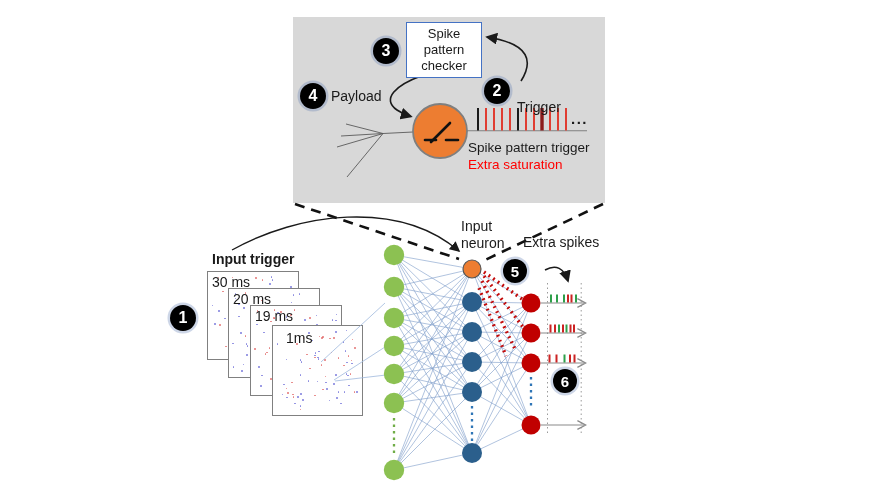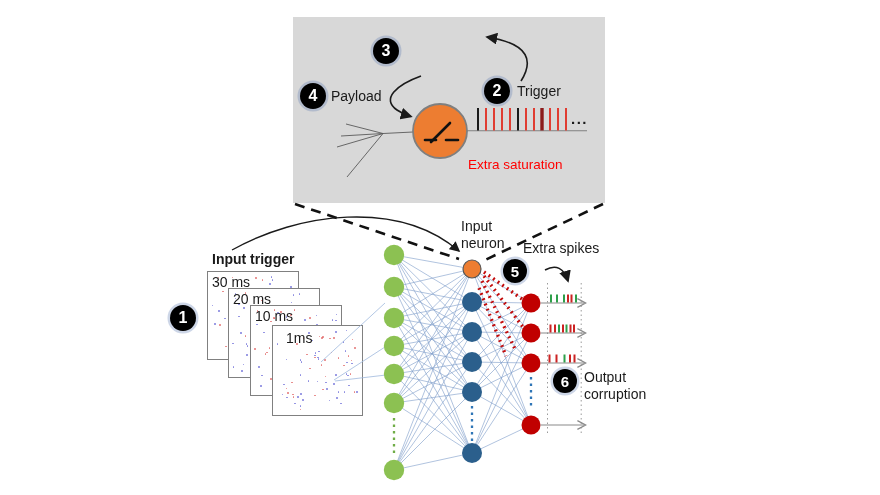--- a/index.html
+++ b/index.html
@@ -22,27 +22,27 @@
   .b26{width:26px;height:26px;font-size:16px;}
   .b24{width:24px;height:24px;font-size:15px;}
   #badge-3{left:373px;top:38px;}
   #badge-4{left:300px;top:83px;}
   #badge-2{left:484px;top:78px;}
   #badge-1{left:170px;top:305px;}
   #badge-5{left:503px;top:259px;}
   #badge-6{left:553px;top:369px;}
   .lbl{position:absolute;font-size:14px;white-space:nowrap;z-index:7;}
   #payload-label{left:331px;top:88px;}
-  #trigger-label{left:517px;top:83px;}
+  #trigger-label{left:517px;top:99px;}
   #spike-caption{left:468px;top:140px;font-size:13.5px;}
   #saturation-caption{left:468px;top:157px;font-size:13.5px;color:#FF0000;}
   #ellipsis-label{left:571px;top:110px;font-size:15px;font-weight:bold;letter-spacing:1.5px;}
   #input-trigger-label{left:212px;top:251px;font-weight:bold;}
   #trojan-label{left:461px;top:218px;line-height:16.5px;}
-  #extra-spikes-label{left:523px;top:240px;}
+  #extra-spikes-label{left:523px;top:234px;}
   #output-label{left:584px;top:369px;line-height:17px;}
   .two-line span{display:block;}
   .frame{
     position:absolute;background:#ffffff;border:1.5px solid #808080;z-index:2;
   }
   .frame-label{position:absolute;left:4px;top:2px;font-size:14px;white-space:nowrap;}
   .frame-label.inset-more{left:13px;top:4px;}
   .dot{position:absolute;width:1.6px;height:1.6px;border-radius:50%;opacity:.8;}
   #overlay{position:absolute;left:0;top:0;z-index:5;pointer-events:none;}
 </style>
@@ -270,21 +270,21 @@
         <span class="dot" style="left: 84.6986px; top: 7.56134px; background: rgb(106, 106, 216);"></span>
         <span class="dot" style="left: 14.9721px; top: 45.8051px; background: rgb(224, 96, 96);"></span>
         <span class="dot" style="left: 64.275px; top: 66.9346px; background: rgb(106, 106, 216);"></span>
         <span class="dot" style="left: 28.5527px; top: 73.5307px; background: rgb(106, 106, 216);"></span>
         <span class="dot" style="left: 77.8975px; top: 34.9428px; background: rgb(224, 96, 96);"></span>
         <span class="dot" style="left: 58.0902px; top: 11.3932px; background: rgb(224, 96, 96);"></span>
         <span class="dot" style="left: 21.8028px; top: 19.7057px; background: rgb(224, 96, 96);"></span>
         <span class="dot" style="left: 76.5688px; top: 41.2598px; background: rgb(224, 96, 96);"></span>
         <span class="dot" style="left: 77.2756px; top: 55.275px; background: rgb(224, 96, 96);"></span>
         <span class="dot" style="left: 43.3118px; top: 27.039px; background: rgb(224, 96, 96);"></span>
-        <span class="frame-label">10 ms</span>
+        <span class="frame-label">19 ms</span>
       </div>
       <div class="frame" style="left: 272px; top: 325px; width: 89px; height: 89px;">
         <span class="dot" style="left: 27.2853px; top: 67.4199px; background: rgb(106, 106, 216);"></span>
         <span class="dot" style="left: 77.5057px; top: 33.6783px; background: rgb(224, 96, 96);"></span>
         <span class="dot" style="left: 71.8216px; top: 24.0707px; background: rgb(106, 106, 216);"></span>
         <span class="dot" style="left: 41.4313px; top: 30.8674px; background: rgb(224, 96, 96);"></span>
         <span class="dot" style="left: 51.7938px; top: 49.7104px; background: rgb(224, 96, 96);"></span>
         <span class="dot" style="left: 41.4594px; top: 68.8952px; background: rgb(224, 96, 96);"></span>
         <span class="dot" style="left: 12.9027px; top: 32.8652px; background: rgb(106, 106, 216);"></span>
         <span class="dot" style="left: 26.7079px; top: 79.2399px; background: rgb(106, 106, 216);"></span>
@@ -505,35 +505,35 @@
       <line x1="540.5" y1="363" x2="584" y2="363" stroke="#8a8a8a" stroke-width="1.1" marker-end="url(#chev)"></line>
       <rect x="548.5" y="354.5" width="2" height="8" fill="#CC2222"></rect>
       <rect x="555.5" y="354.5" width="2" height="8" fill="#CC2222"></rect>
       <rect x="563.5" y="354.5" width="2" height="8" fill="#2E9F4A"></rect>
       <rect x="569" y="354.5" width="2" height="8" fill="#CC2222"></rect>
       <rect x="573.5" y="354.5" width="2" height="8" fill="#CC2222"></rect>
       <line x1="540.5" y1="425" x2="584" y2="425" stroke="#8a8a8a" stroke-width="1.1" marker-end="url(#chev)"></line>
       <path d="M 545 270 C 556 264, 564 268, 568 281" fill="none" stroke="#1a1a1a" stroke-width="1.6" marker-end="url(#arrowB)"></path>
     </svg>
 
+  <div id="checker-box">
+    <span>Spike pattern checker</span>
+  </div>
   <div class="badge b26" id="badge-3">3</div>
   <div class="badge b26" id="badge-4">4</div>
   <div class="badge b26" id="badge-2">2</div>
   <div class="lbl" id="payload-label">Payload</div>
   <div class="lbl" id="trigger-label">Trigger</div>
+  <div class="lbl" id="spike-caption">Spike pattern trigger</div>
   <div class="lbl" id="saturation-caption">Extra saturation</div>
   <div class="lbl" id="ellipsis-label">...</div>
 
   <div class="badge b26" id="badge-1">1</div>
   <div class="lbl" id="input-trigger-label">Input trigger</div>
   <div class="lbl two-line" id="trojan-label">
     <span>Input</span>
     <span>neuron</span>
   </div>
   <div class="badge b24" id="badge-5">5</div>
   <div class="lbl" id="extra-spikes-label">Extra spikes</div>
   <div class="badge b24" id="badge-6">6</div>
-  <div class="lbl two-line" id="output-label">
-    <span>Output</span>
-    <span>corruption</span>
-  </div>
 
 </div>
 
 </body></html>

